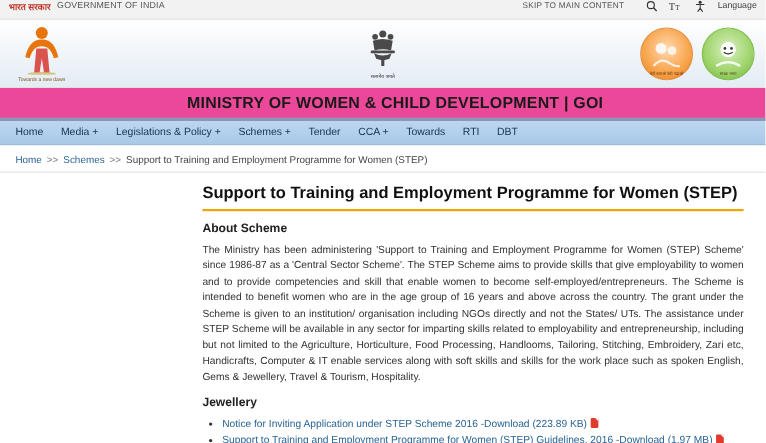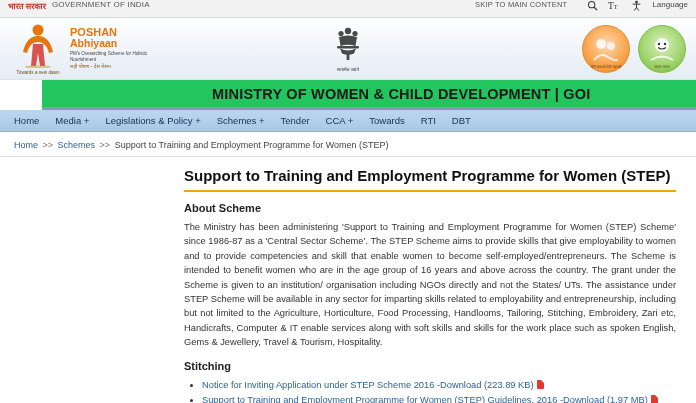--- a/index.html
+++ b/index.html
@@ -56,26 +56,25 @@
 
   .right-logos { display: flex; align-items: center; gap: 8px; width: 175px; justify-content: flex-end;}
   .circle-logo { width: 48px; height: 48px; border-radius: 50%; display:flex; align-items:center; justify-content:center; position:relative; }
   .cl-orange { background: radial-gradient(circle at 50% 40%, #ffd9b0 0%, #f8a34a 60%, #e87c20 100%); border: 1px solid #e0903c;}
   .cl-green { background: radial-gradient(circle at 50% 40%, #d9f0c0 0%, #9ed36a 60%, #6eb33b 100%); border: 1px solid #7fbd4a;}
   .cl-label { position:absolute; bottom:3px; font-size:3.6px; color:#5a3a10; text-align:center; width:100%;}
 
   
   .title-band {
     height: 30px;
-    background: #22c55e;
+    background: #ec4899;
     border-bottom: 3px solid #8a98b8;
     display: flex;
     align-items: center;
     padding-left: 170px;
-    margin-left: 42px;
   }
   .title-band h1 {
     margin: 0;
     font-size: 14.5px;
     font-weight: bold;
     letter-spacing: .2px;
     color: #1a1a1a;
   }
 
   
@@ -196,26 +195,20 @@
     <div style="display:flex;flex-direction:column;align-items:center;">
       <div class="poshan-person">
         <svg class="iconsvg" width="42" height="46" viewBox="0 0 42 46">
           <circle cx="21" cy="8" r="5.5" fill="#e8740c"></circle>
           <path d="M21 14 C12 14 8 21 6 30 L10 31 C12 24 15 20 21 20 C27 20 30 24 32 31 L36 30 C34 21 30 14 21 14 Z" fill="#e8740c"></path>
           <path d="M16 22 L14 44 L19 44 L21 31 L23 44 L28 44 L26 22 Z" fill="#d9534f"></path>
           <ellipse cx="21" cy="45" rx="13" ry="1.6" fill="#c9a227" opacity=".55"></ellipse>
         </svg>
       </div>
       <div class="towards">Towards a new dawn</div>
-    </div>
-    <div class="poshan-text">
-      <div class="t1">POSHAN</div>
-      <div class="t2">Abhiyaan</div>
-      <div class="t3">PM's Overarching Scheme for Holistic Nourishment</div>
-      <div class="poshan-under">सही पोषण - देश रोशन</div>
     </div>
   </div>
 
   <div class="emblem-wrap">
     <div class="emblem">
       <svg class="iconsvg" width="34" height="40" viewBox="0 0 34 40">
         <g fill="#4a4a4a">
           <circle cx="17" cy="6" r="3.2"></circle>
           <circle cx="10" cy="8.5" r="2.6"></circle>
           <circle cx="24" cy="8.5" r="2.6"></circle>
@@ -277,19 +270,19 @@
 </div>
 <hr class="rule">
 
 <div class="content">
   <div class="page-title">Support to Training and Employment Programme for Women (STEP)</div>
   <hr class="title-underline">
 
   <div class="section-head">About Scheme</div>
   <p class="body-text">The Ministry has been administering 'Support to Training and Employment Programme for Women (STEP) Scheme' since 1986-87 as a 'Central Sector Scheme'. The STEP Scheme aims to provide skills that give employability to women and to provide competencies and skill that enable women to become self-employed/entrepreneurs. The Scheme is intended to benefit women who are in the age group of 16 years and above across the country. The grant under the Scheme is given to an institution/ organisation including NGOs directly and not the States/ UTs. The assistance under STEP Scheme will be available in any sector for imparting skills related to employability and entrepreneurship, including but not limited to the Agriculture, Horticulture, Food Processing, Handlooms, Tailoring, Stitching, Embroidery, Zari etc, Handicrafts, Computer &amp; IT enable services along with soft skills and skills for the work place such as spoken English, Gems &amp; Jewellery, Travel &amp; Tourism, Hospitality.</p>
 
-  <div class="section-head">Stitching</div>
+  <div class="section-head">Jewellery</div>
   <ul class="guidelines">
     <li><a href="#">Notice for Inviting Application under STEP Scheme 2016 -Download (223.89 KB)</a><span class="pdf-ico"></span></li>
     <li><a href="#">Support to Training and Employment Programme for Women (STEP) Guidelines, 2016 -Download (1.97 MB)</a><span class="pdf-ico"></span></li>
 
   </ul>
 </div>
 
 </body></html>

